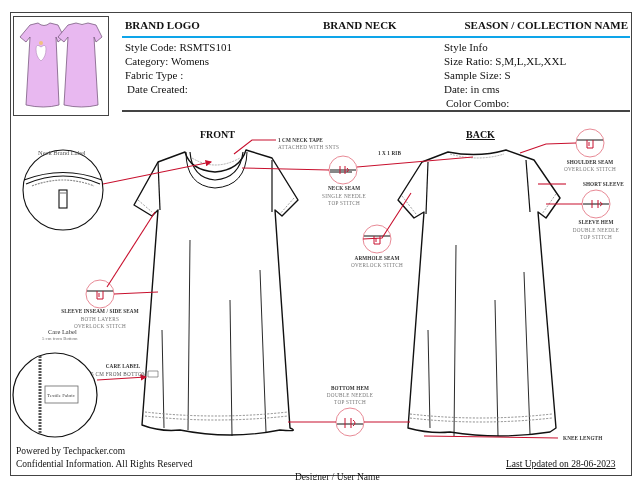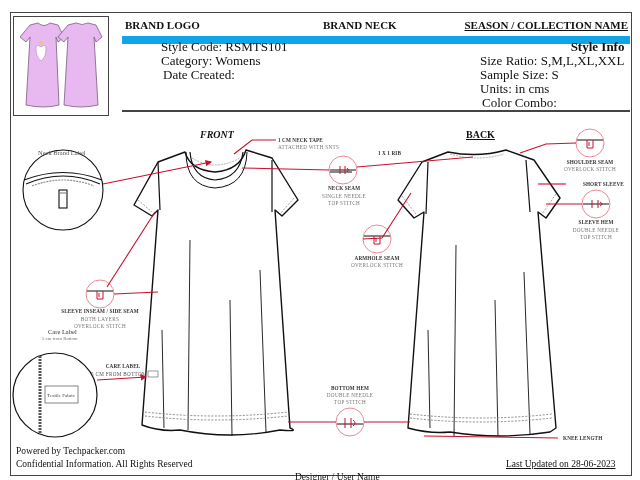--- a/index.html
+++ b/index.html
@@ -1,21 +1,21 @@
 <!DOCTYPE html>
 <html><head>
 <meta charset="utf-8">
 <style>
   html, body { margin:0; padding:0; background:#ffffff; }
   body { width:640px; height:480px; position:relative; overflow:hidden; font-family:"Liberation Serif", serif; color:#111; }
   .sheet { position:absolute; left:10px; top:12px; width:622px; height:464px; border:1.5px solid #444; box-sizing:border-box; }
   .thumb { position:absolute; left:13px; top:16px; width:96px; height:100px; border:1px solid #444; box-sizing:border-box; background:#fff; }
-  .hdr-row { position:absolute; left:122px; width:508px; top:14px; height:22px; border-bottom:8px solid #0ea5e9; }
+  .hdr-row { position:absolute; left:122px; width:508px; top:14px; height:22px; border-bottom:2px solid #0ea5e9; }
   .hdr-row span { position:absolute; top:5px; font-weight:bold; font-size:11px; }
-  .info { position:absolute; top:40px; font-size:13px; line-height:14px;margin-left:36px; }
+  .info { position:absolute; top:40px; font-size:11px; line-height:14px; }
   .info div { white-space:nowrap; }
   .info-bottom-rule { position:absolute; left:122px; width:508px; top:110px; border-bottom:2px solid #444; }
   .view-title { position:absolute; font-size:10px; font-weight:bold; }
   .callout-bold { position:absolute; font-size:5.2px; font-weight:bold; color:#333; text-align:center; white-space:nowrap; letter-spacing:0.1px; }
   .callout-sub { position:absolute; font-size:5.2px; color:#777; text-align:center; white-space:nowrap; letter-spacing:0.3px; }
   .lbl { position:absolute; font-size:6.5px; color:#333; white-space:nowrap; }
   .footer { position:absolute; font-size:9.5px; white-space:nowrap; }
   svg.drawing { position:absolute; left:0; top:0; }
 </style>
 </head>
@@ -30,34 +30,35 @@
       <path d="M56 8 L64 6 Q70 9 76 6 L84 8 L90 20 L84 25 L82 20 L86 88 Q70 92 52 88 L56 20 L52 25 L46 20 Z" transform="translate(-2,0)"></path>
     </g>
     <path d="M22 32 Q22 26 27 30 Q32 26 32 32 Q32 40 27 44 Q22 40 22 32Z" fill="#fff" stroke="#b088b8" stroke-width="0.6"></path>
     <circle cx="27" cy="26" r="2" fill="#f0c080"></circle>
   </svg>
 </div>
 
 <div class="hdr-row">
   <span style="left:3px;">BRAND LOGO</span>
   <span style="left:201px;">BRAND NECK</span>
-  <span style="right:2px;text-decoration:underline;">SEASON / COLLECTION NAME</span>
+  <span style="right:2px;">SEASON / COLLECTION NAME</span>
 </div>
 
 <div class="info" style="left:125px;">
   <div>Style Code: RSMTS101</div>
   <div>Category: Womens</div>
+  <div>Fabric Type :</div>
   <div style="padding-left:2px;">Date Created:</div>
 </div>
 
 <div class="info" style="left:444px; top:40px;">
-  <div style="font-weight:bold;text-align:right;">Style Info</div>
+  <div style="font-weight:normal;">Style Info</div>
   <div>Size Ratio: S,M,L,XL,XXL</div>
   <div>Sample Size: S</div>
-  <div>Units: in cms</div>
+  <div>Date: in cms</div>
   <div style="padding-left:2px;">Color Combo:</div>
 </div>
 
 <div class="info-bottom-rule"></div>
 
 <svg class="drawing" width="640" height="480" viewBox="0 0 640 480">
   <defs>
     <marker id="arr" markerWidth="6" markerHeight="6" refX="5" refY="3" orient="auto">
       <path d="M0,0 L6,3 L0,6 Z" fill="#c8102e"></path>
     </marker>
@@ -151,21 +152,21 @@
     <path d="M576 143 L546 144 L520 153"></path>
     <path d="M538 184 L566 184"></path>
     <path d="M582 204 L546 204"></path>
     <path d="M97 380 L146 377" marker-end="url(#arr)"></path>
     <path d="M288 422 L336 422"></path>
     <path d="M364 422 L410 422"></path>
     <path d="M424 436 L558 438"></path>
   </g>
 </svg>
 
-<div class="view-title" style="left:200px; top:129px;font-style:italic;">FRONT</div>
+<div class="view-title" style="left:200px; top:129px;">FRONT</div>
 <div class="view-title" style="left:466px; top:129px;text-decoration:underline;">BACK</div>
 
 <div class="lbl" style="left:38px; top:149px; color:#555;">Neck Brand Label</div>
 
 <div class="callout-bold" style="left:278px; top:137px; text-align:left;">1 CM NECK TAPE</div>
 <div class="callout-sub" style="left:278px; top:144px; text-align:left;">ATTACHED WITH SNTS</div>
 
 <div class="callout-bold" style="left:378px; top:150px;">1 X 1 RIB</div>
 
 <div class="callout-bold" style="left:328px; top:185px; width:32px;">NECK SEAM</div>

